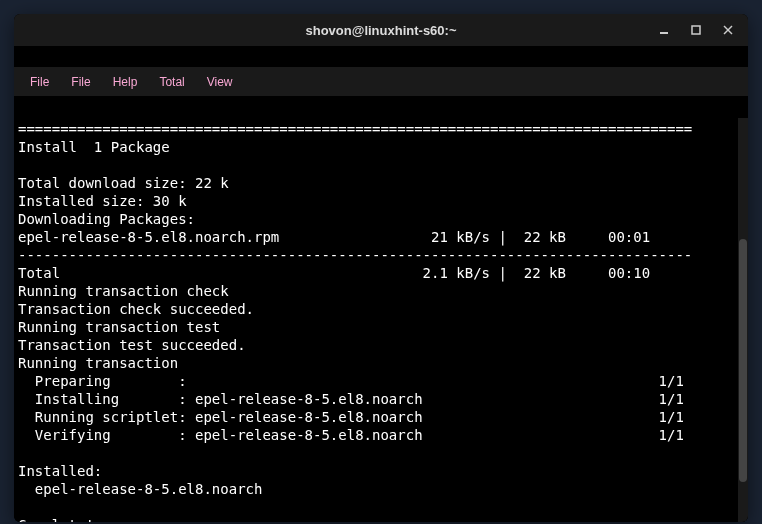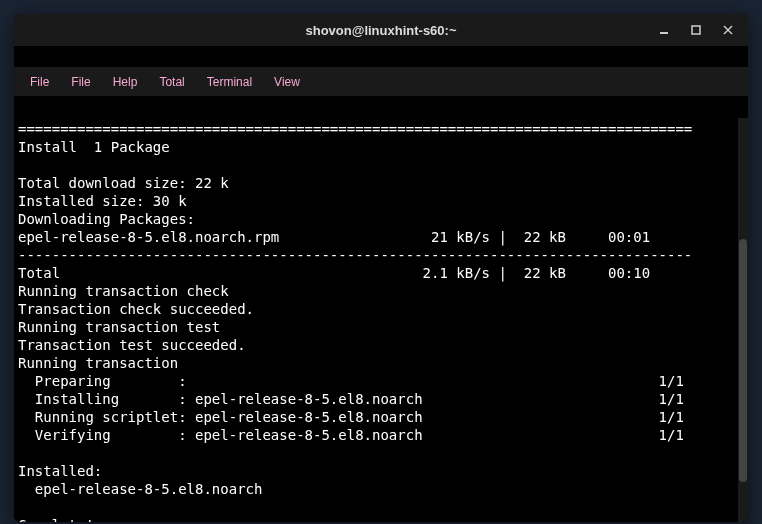--- a/index.html
+++ b/index.html
@@ -127,21 +127,20 @@
             <line x1="9" y1="1" x2="1" y2="9" stroke="#ccc" stroke-width="1.5"></line>
           </svg>
       </div>
     </div>
   </div>
   <div class="menubar">
     <span class="menu-item">File</span>
     <span class="menu-item">File</span>
     <span class="menu-item">Help</span>
     <span class="menu-item">Total</span>
-    <span class="menu-item">Terminal</span>
     <span class="menu-item">View</span>
   </div>
   <div class="terminal-body"><span id="terminal-lines">================================================================================
 Install  1 Package
 
 Total download size: 22 k
 Installed size: 30 k
 Downloading Packages:
 epel-release-8-5.el8.noarch.rpm                  21 kB/s |  22 kB     00:01    
 --------------------------------------------------------------------------------

